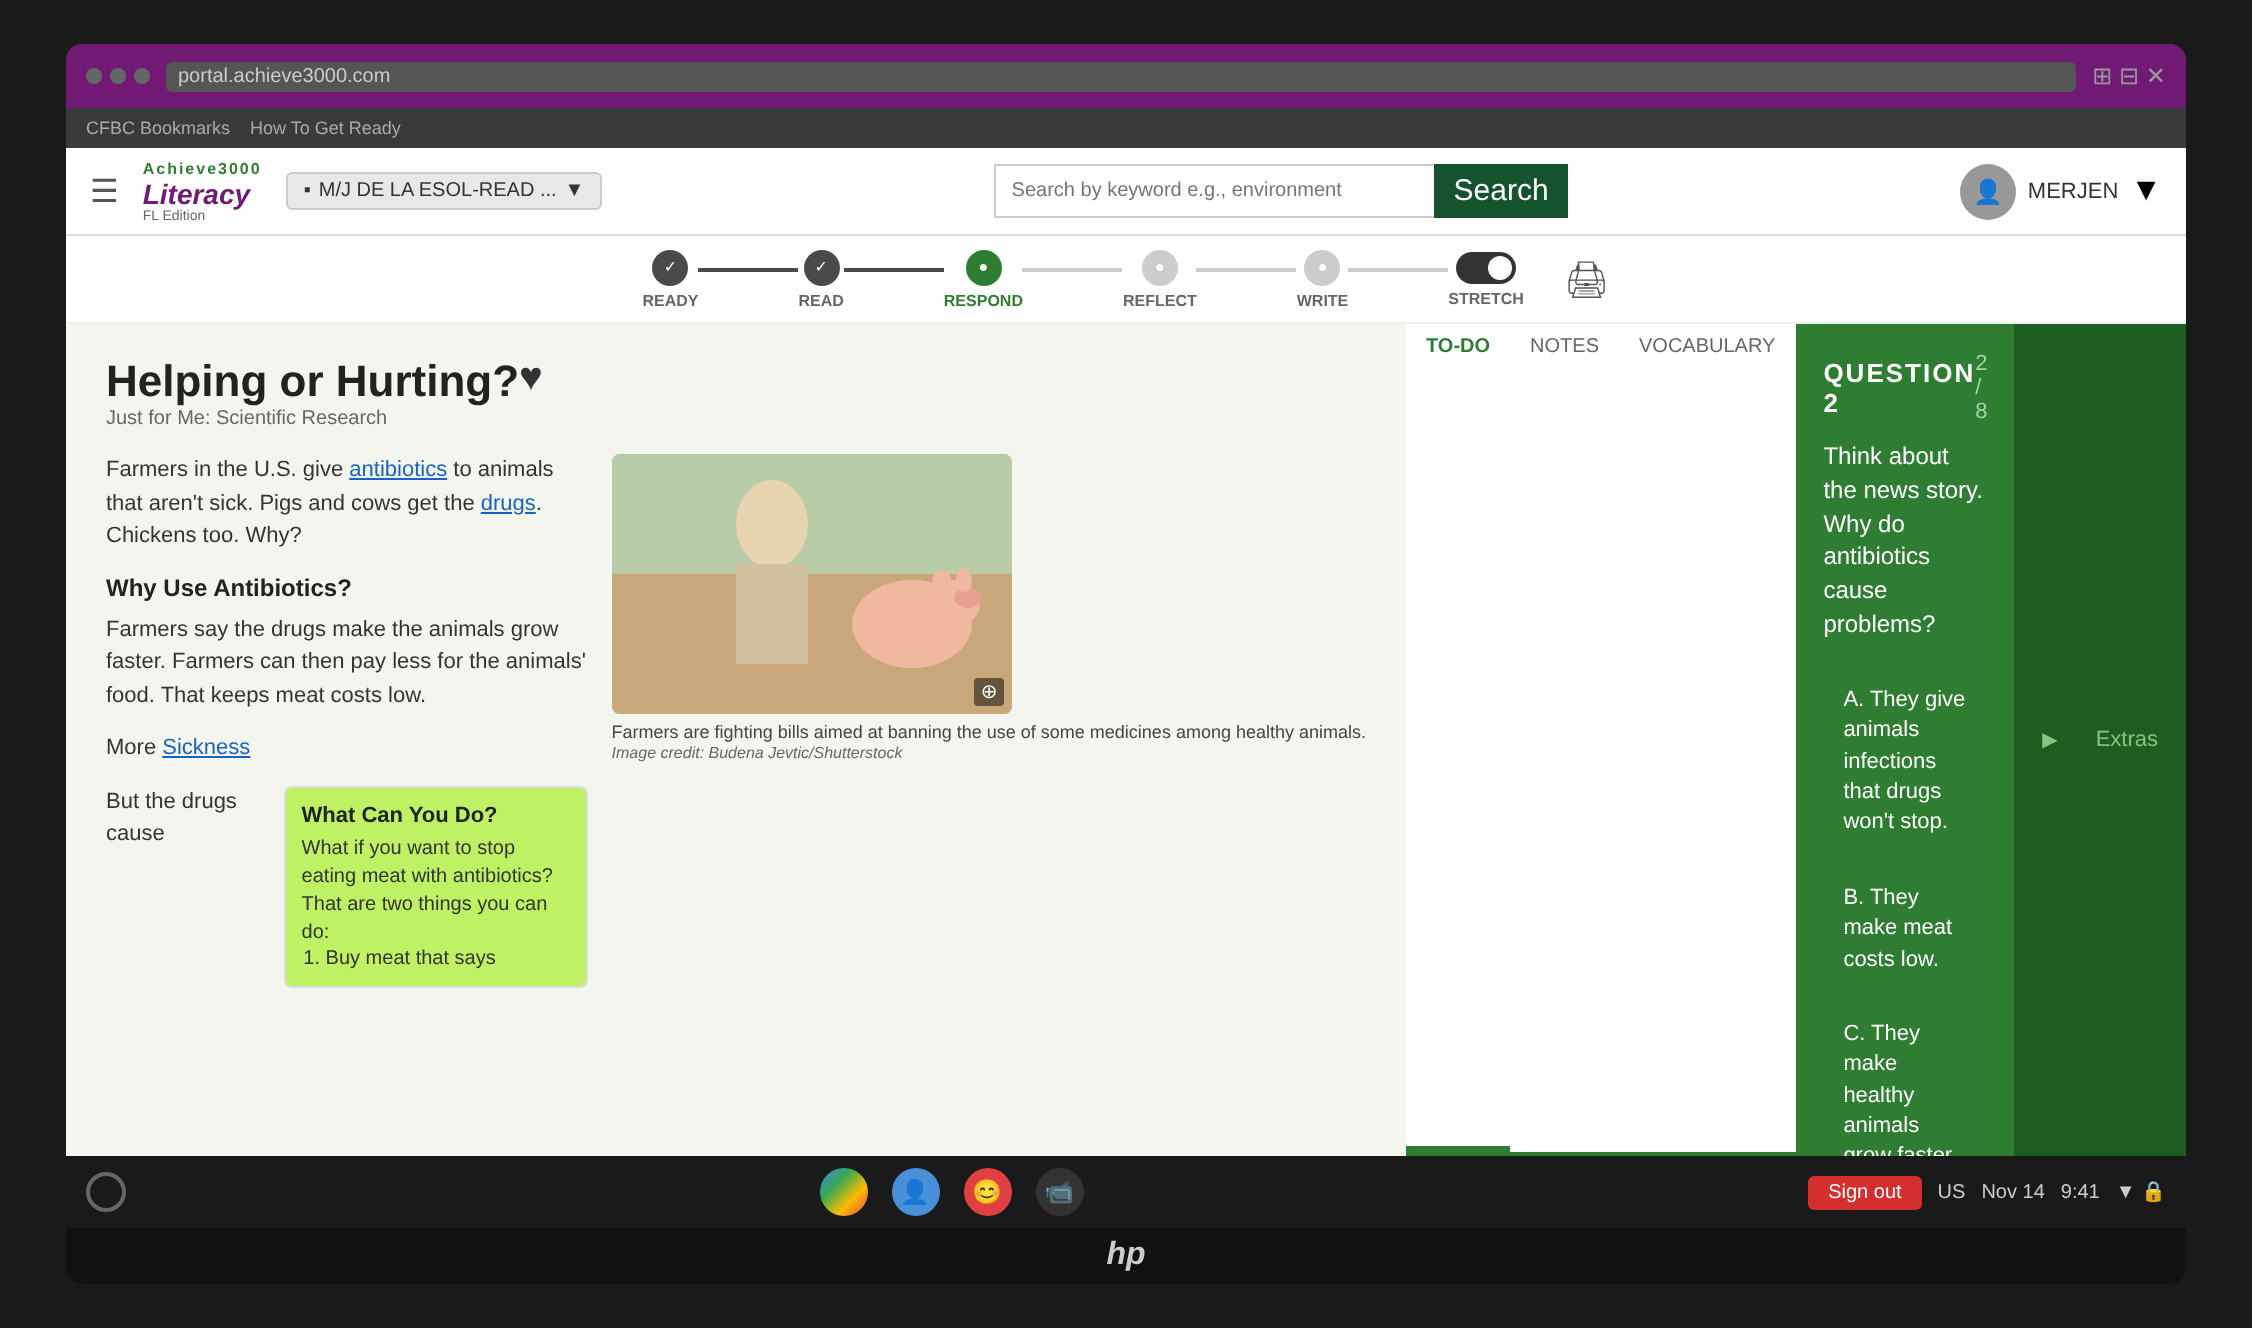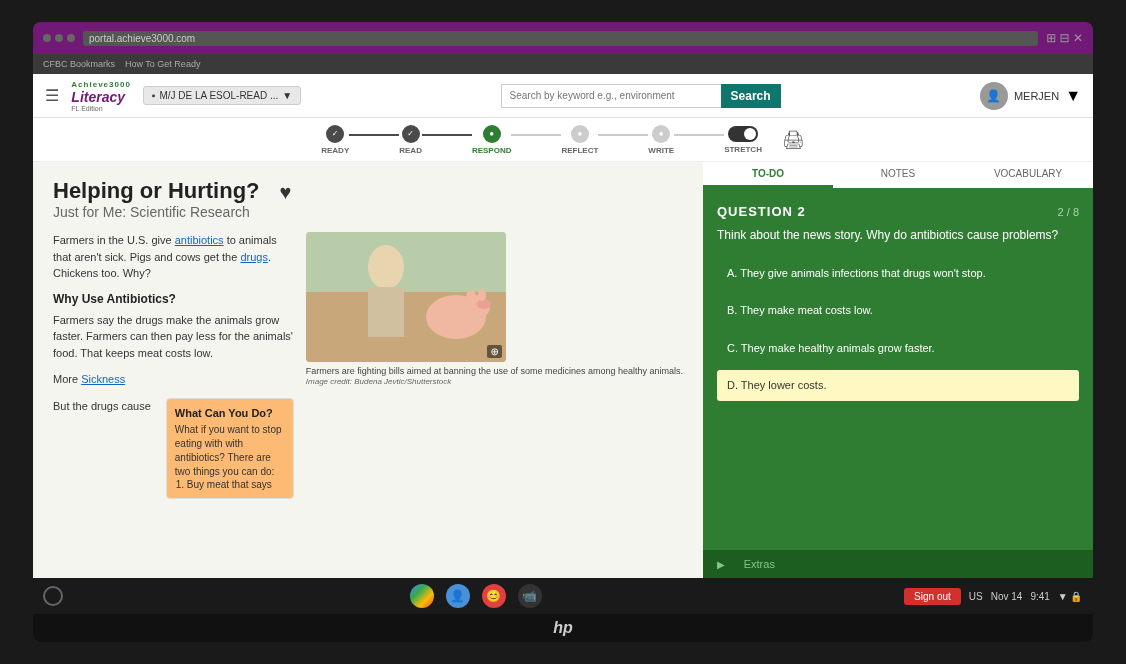--- a/index.html
+++ b/index.html
@@ -117,27 +117,26 @@
     }
     .search-input {
       width: 220px;
       border: 1px solid #ccc;
       padding: 4px 8px;
       font-size: 10px;
       color: #999;
       border-right: none;
     }
     .search-btn {
-      background: #0f766e;
+      background: #14532d;
       color: #fff;
       border: none;
       padding: 5px 10px;
-      font-size: 12px;
-      cursor: pointer;
-      font-weight: bold;
+      font-size: 15px;
+      cursor: pointer;
     }
     .user-area {
       display: flex;
       align-items: center;
       gap: 6px;
     }
     .user-avatar {
       width: 28px; height: 28px; border-radius: 50%; background: #999;
       display: flex; align-items: center; justify-content: center;
       font-size: 12px; color: #fff;
@@ -199,29 +198,29 @@
       flex: 1;
       background: #f5f5f0;
       overflow-y: auto;
       padding: 16px 20px;
     }
     .article-title {
       font-size: 22px;
       font-weight: bold;
       color: #222;
       display: flex;
-      align-items: flex-end;
-      gap: 20px;
+      align-items: flex-start;
+      gap: 0;
     }
     .heart-icon {
       color: #333;
       font-size: 20px;
     }
     .article-subtitle {
-      font-size: 14px;
+      font-size: 10px;
       color: #666;
       margin-bottom: 12px;
     }
     .article-text {
       font-size: 11px;
       line-height: 1.5;
       color: #333;
       margin-bottom: 10px;
     }
     .article-link {
@@ -249,26 +248,26 @@
       color: #444;
       margin-top: 4px;
     }
     .image-credit {
       font-size: 8px;
       color: #666;
       font-style: italic;
     }
     
     .sidebar-box {
-      background: #fdba74;
+      background: #bef264;
       border: 1px solid #ddd;
       border-radius: 4px;
       padding: 8px;
       margin-bottom: 10px;
-      width: 128px;
+      width: 152px;
     }
     .sidebar-box-title {
       font-size: 11px;
       font-weight: bold;
       color: #222;
       margin-bottom: 4px;
     }
     .sidebar-box-text {
       font-size: 10px;
       color: #333;
@@ -277,21 +276,20 @@
     .sidebar-box-list {
       font-size: 10px;
       color: #333;
       padding-left: 12px;
     }
     
     .question-panel {
       width: 390px;
       background: #2e7d32;
       display: flex;
-      flex-direction: column;
       overflow: hidden;
     }
     .question-tabs {
       background: #fff;
       display: flex;
       border-bottom: 2px solid #2e7d32;
     }
     .q-tab {
       flex: 1;
       padding: 6px 10px;
@@ -554,21 +552,21 @@
             </p>
             <p class="article-section-title">Why Use Antibiotics?</p>
             <p class="article-text">Farmers say the drugs make the animals grow faster. Farmers can then pay less for the animals' food. That keeps meat costs low.</p>
             <p class="article-text">More <a class="article-link">Sickness</a></p>
             <div style="display:flex;gap:10px;align-items:flex-start;">
               <div style="flex:1;">
                 <p class="article-text">But the drugs cause</p>
               </div>
               <div class="sidebar-box">
                 <p class="sidebar-box-title">What Can You Do?</p>
-                <p class="sidebar-box-text">What if you want to stop eating with with antibiotics? There are two things you can do:</p>
+                <p class="sidebar-box-text">What if you want to stop eating meat with antibiotics? That are two things you can do:</p>
                 <ol class="sidebar-box-list">
                   <li>Buy meat that says</li>
                 </ol>
               </div>
             </div>
           </div>
           <div style="display:flex;flex-direction:column;align-items:flex-start;">
             <div class="image-figure">
               <svg class="pig-svg" viewBox="0 0 200 130">
                 <rect width="200" height="130" fill="#b8ccaa"></rect>

